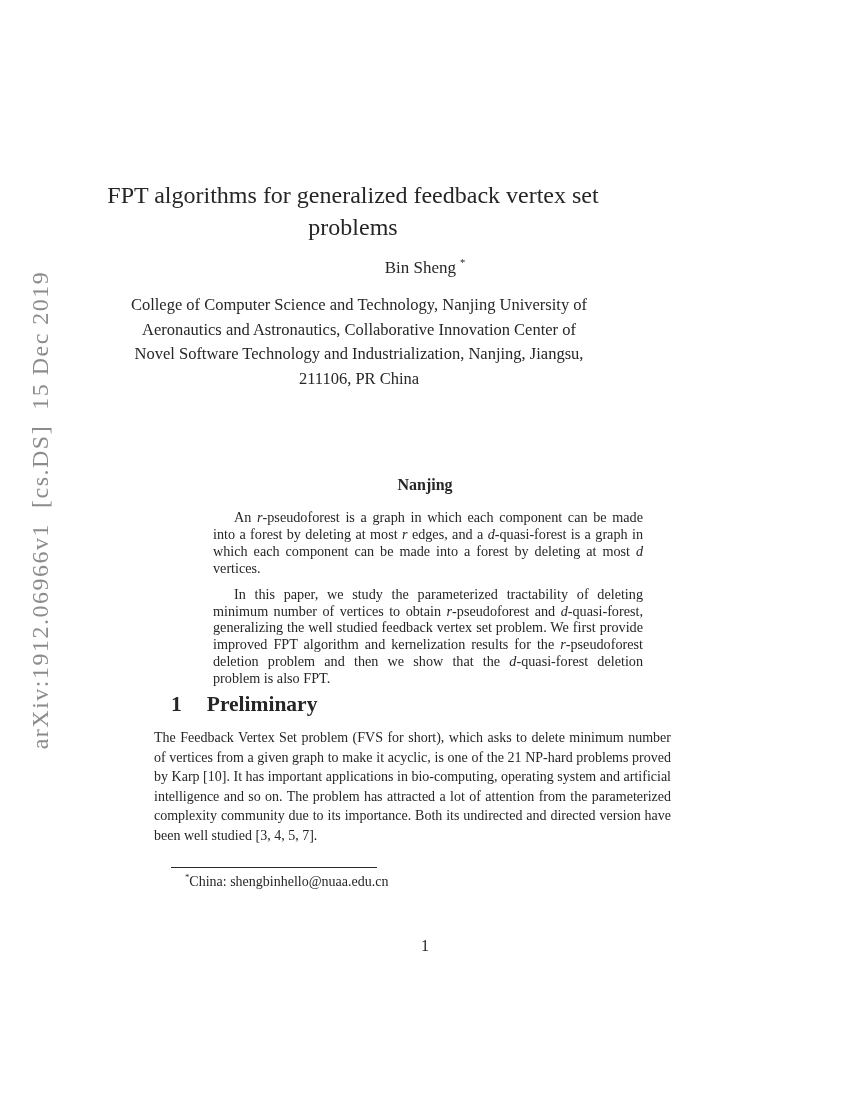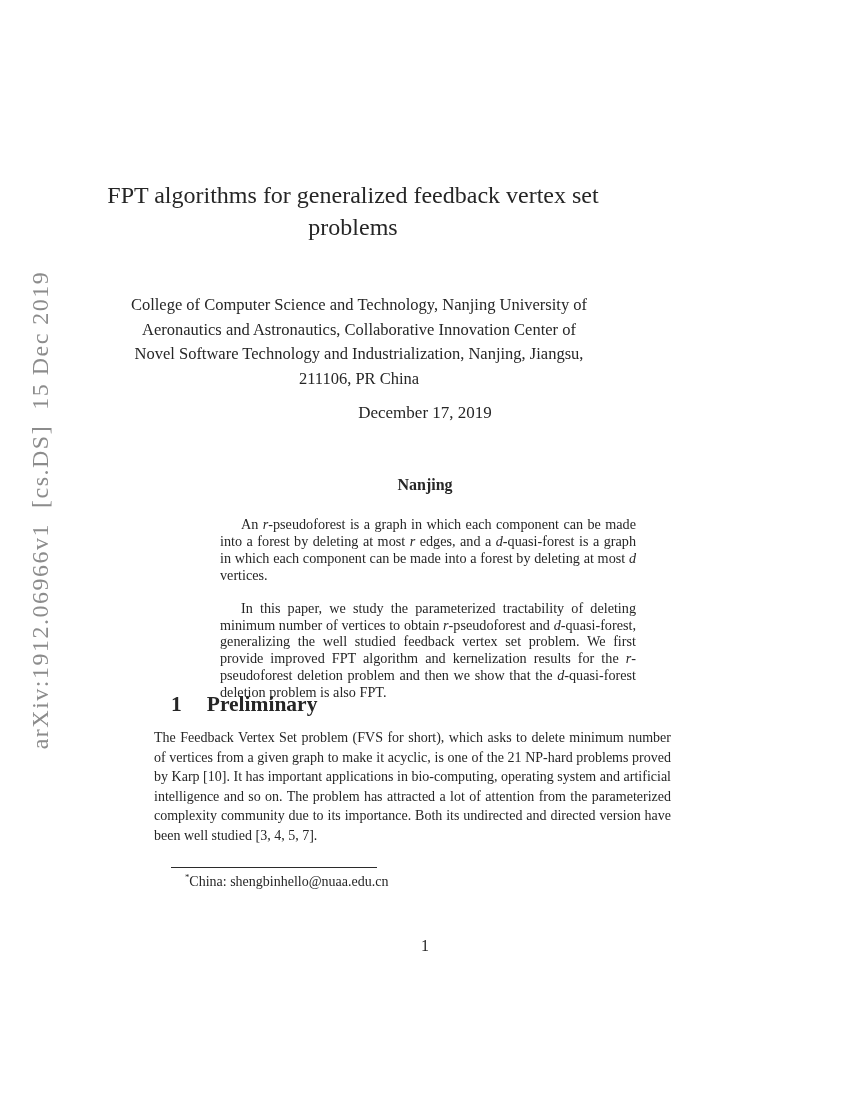--- a/index.html
+++ b/index.html
@@ -80,21 +80,21 @@
   .abstract-body {
     position: absolute;
     top: 500px;
     left: 204px;
     width: 448px;
     font-size: 14.2px;
     line-height: 16.9px;
     text-align: justify;
   }
   .abstract-body p {
-    margin: 16px;
+    margin: 9px;
     text-indent: 21px;
   }
   .math-it {
     font-style: italic;
   }
   .section-heading {
     position: absolute;
     top: 692px;
     left: 171px;
     font-size: 21.5px;
@@ -143,27 +143,29 @@
 </head>
 <body>
 
 <div class="page">
 
   <div class="watermark" style="color: rgb(140, 140, 140);">arXiv:1912.06966v1  [cs.DS]  15 Dec 2019</div>
 
   <h1 class="title">FPT algorithms for generalized feedback vertex set
 problems</h1>
 
+  <div class="author">
+    <span>Bin Sheng</span><sup>*</sup>
+  </div>
 
   <div class="affiliation">College of Computer Science and Technology, Nanjing University of
 Aeronautics and Astronautics, Collaborative Innovation Center of
 Novel Software Technology and Industrialization, Nanjing, Jiangsu,
 211106, PR China</div>
 
-  <div class="date">December 17, 2019</div>
 
   <div class="abstract-heading">Nanjing</div>
 
   <div class="abstract-body">
     <p><span>An </span><span class="math-it">r</span><span>-pseudoforest is a graph in which each component can be made into a forest by deleting at most </span><span class="math-it">r</span><span> edges, and a </span><span class="math-it">d</span><span>-quasi-forest is a graph in which each component can be made into a forest by deleting at most </span><span class="math-it">d</span><span> vertices.</span></p>
     <p><span>In this paper, we study the parameterized tractability of deleting minimum number of vertices to obtain </span><span class="math-it">r</span><span>-pseudoforest and </span><span class="math-it">d</span><span>-quasi-forest, generalizing the well studied feedback vertex set problem. We first provide improved FPT algorithm and kernelization results for the </span><span class="math-it">r</span><span>-pseudoforest deletion problem and then we show that the </span><span class="math-it">d</span><span>-quasi-forest deletion problem is also FPT.</span></p>
   </div>
 
   <div class="section-heading">
     <span class="sec-num">1</span><span class="sec-title">Preliminary</span>

